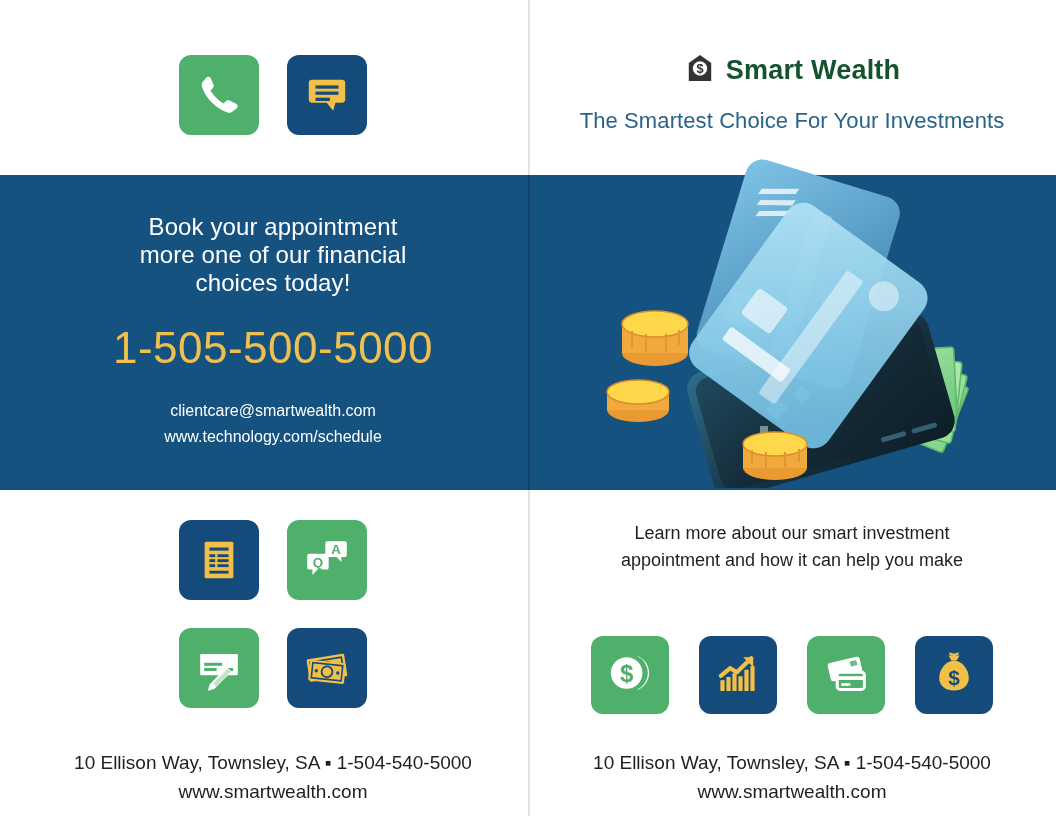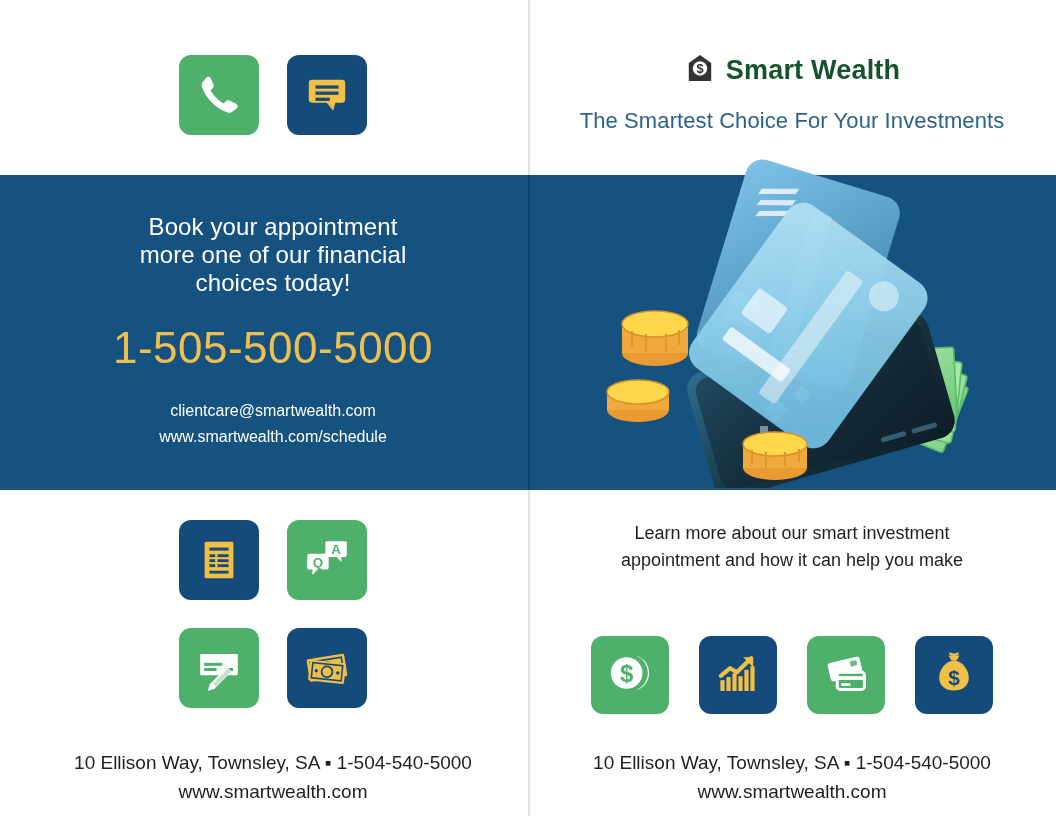--- a/index.html
+++ b/index.html
@@ -151,21 +151,21 @@
       <div class="book-head">
         <div>Book your appointment</div>
         <div>more one of our financial</div>
         <div>choices today!</div>
       </div>
 
       <div class="phone-number">1-505-500-5000</div>
 
       <div class="contact-lines">
         <div>clientcare@smartwealth.com</div>
-        <div>www.smartwealth.com/schedule</div>
+        <div>www.technology.com/schedule</div>
       </div>
     </div>
 
     <div class="icon-grid">
 
       <div class="icon-grid-row">
 
         <div class="ico blue">
           <span>
             <svg width="46" height="46" viewBox="0 0 24 24">

